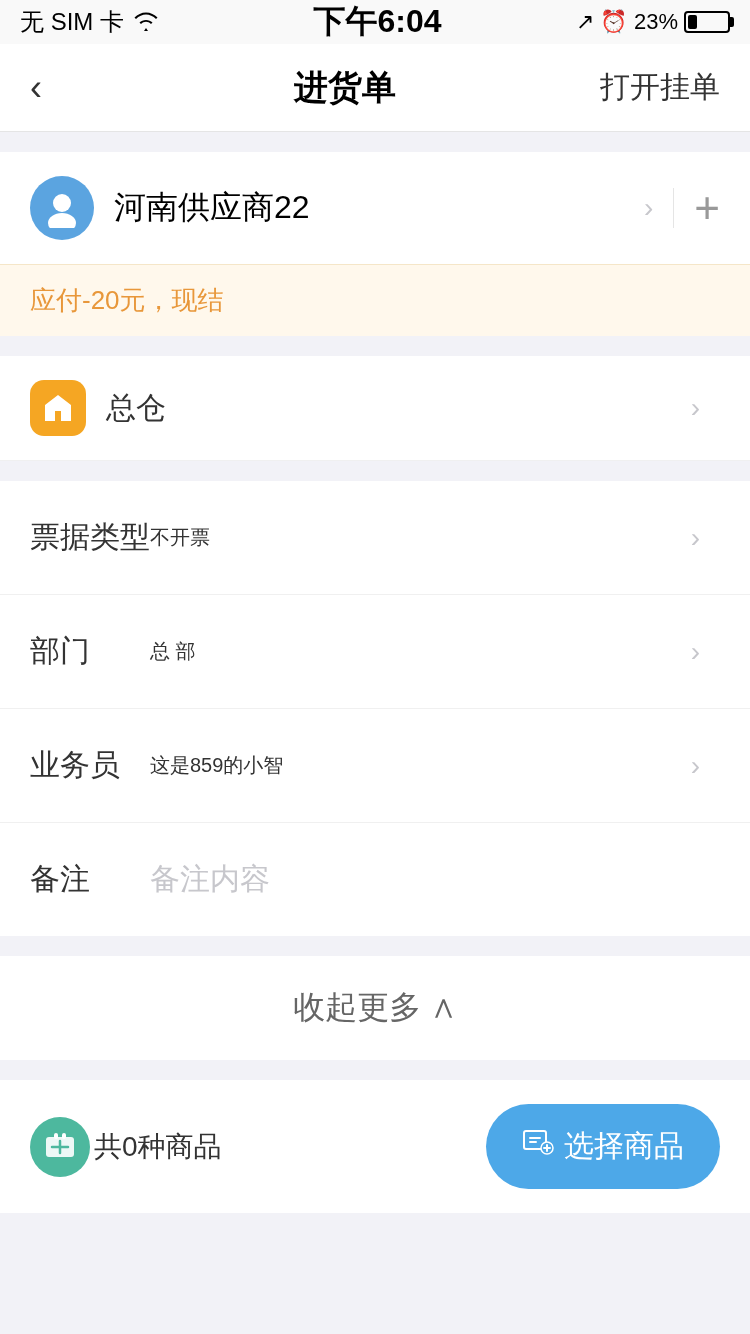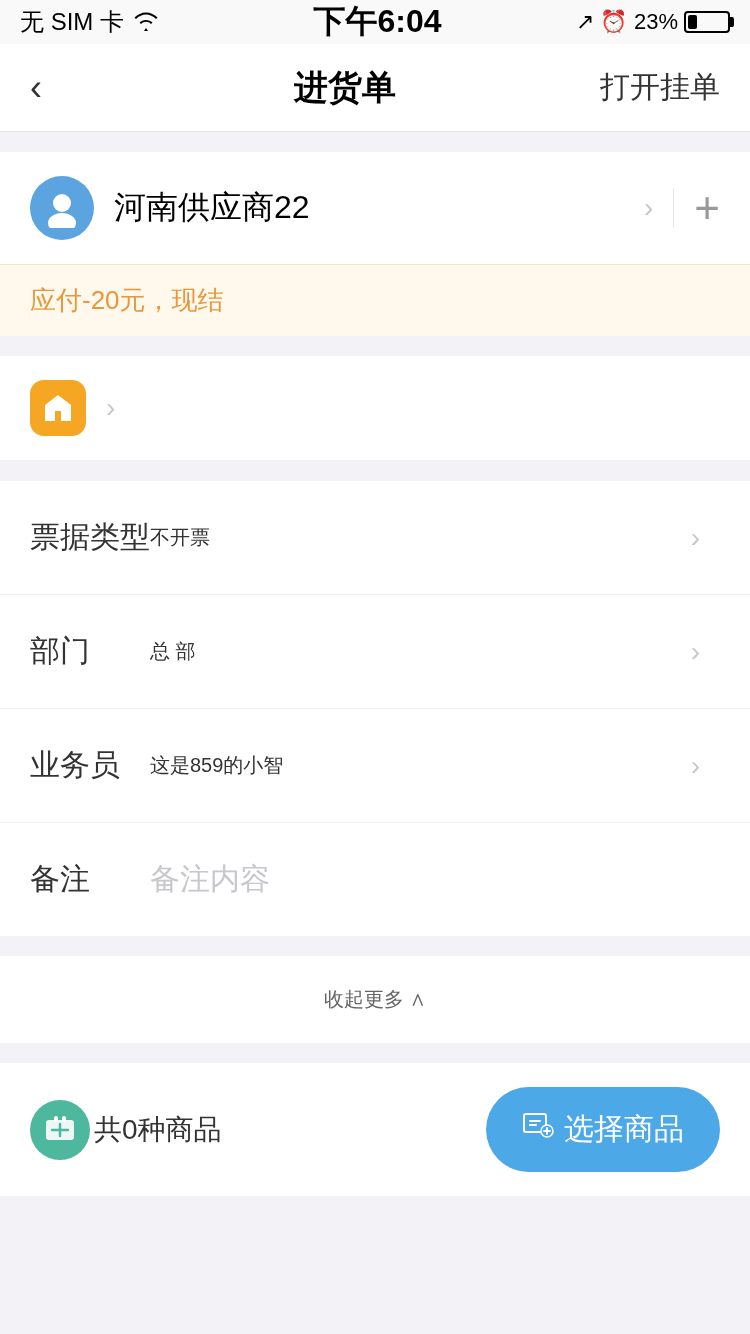--- a/index.html
+++ b/index.html
@@ -204,21 +204,21 @@
       font-size: 30px;
       color: #333;
       flex: 1;
     }
 
     
     .collapse-row {
       background: #fff;
       text-align: center;
       padding: 30px;
-      font-size: 20px;
+      font-size: 32px;
       color: #666;
       cursor: pointer;
       margin-top: 20px;
     }
 
     
     .bottom-bar {
       background: #fff;
       padding: 24px 30px;
       display: flex;
@@ -305,20 +305,21 @@
   </div>
 </div>
 
 <div class="form-section">
   <div class="warehouse-row">
     <div class="warehouse-icon">
       <svg width="34" height="34" viewBox="0 0 34 34" fill="none">
         <path d="M17 4L4 14v16h10v-10h6v10h10V14L17 4z" fill="white"></path>
       </svg>
     </div>
+    <div class="warehouse-name">总仓</div>
     <span class="chevron-right">›</span>
   </div>
 </div>
 
 <div class="form-section" style="margin-top:20px;">
   <div class="form-row">
     <span class="form-label">票据类型</span>
     <span class="form-value">不开票</span>
     <span class="chevron-right">›</span>
   </div>

